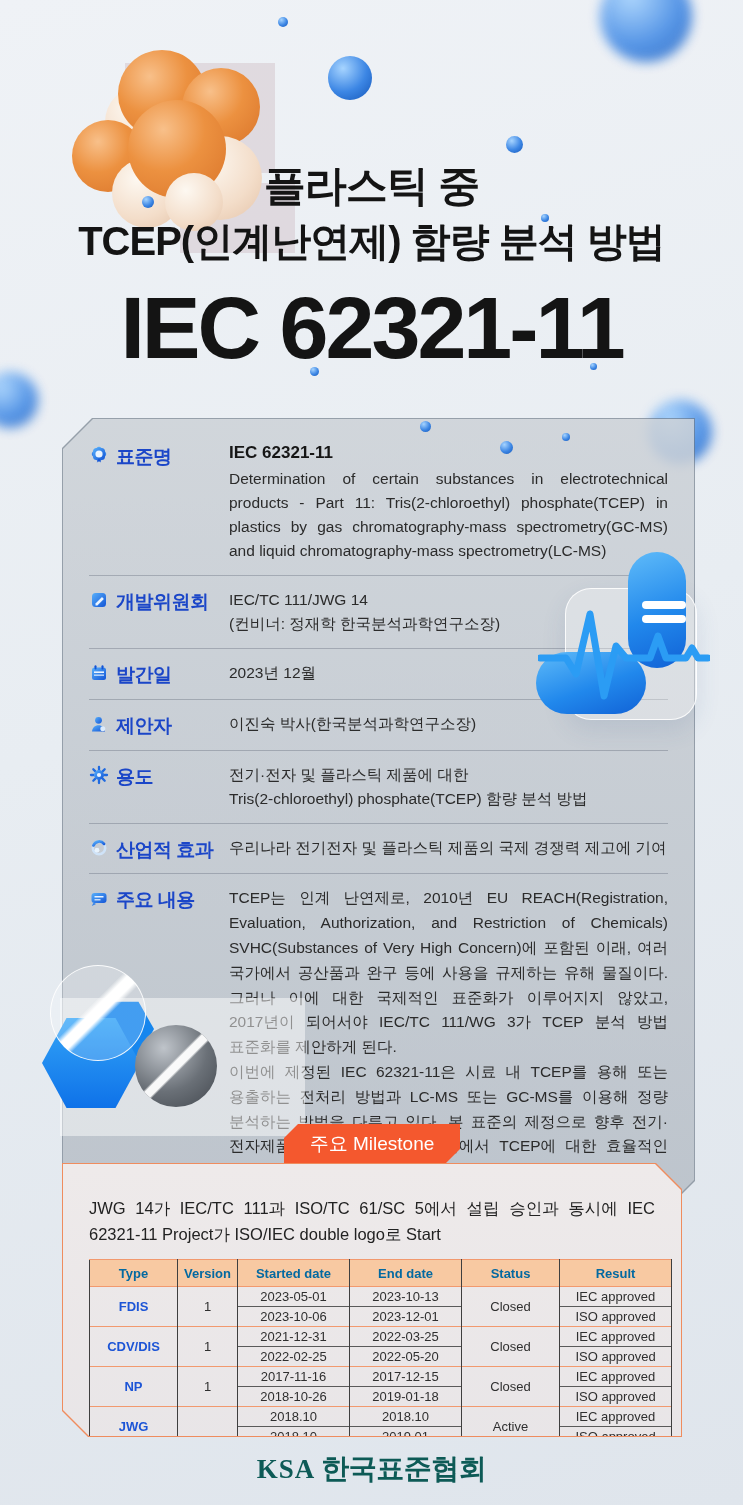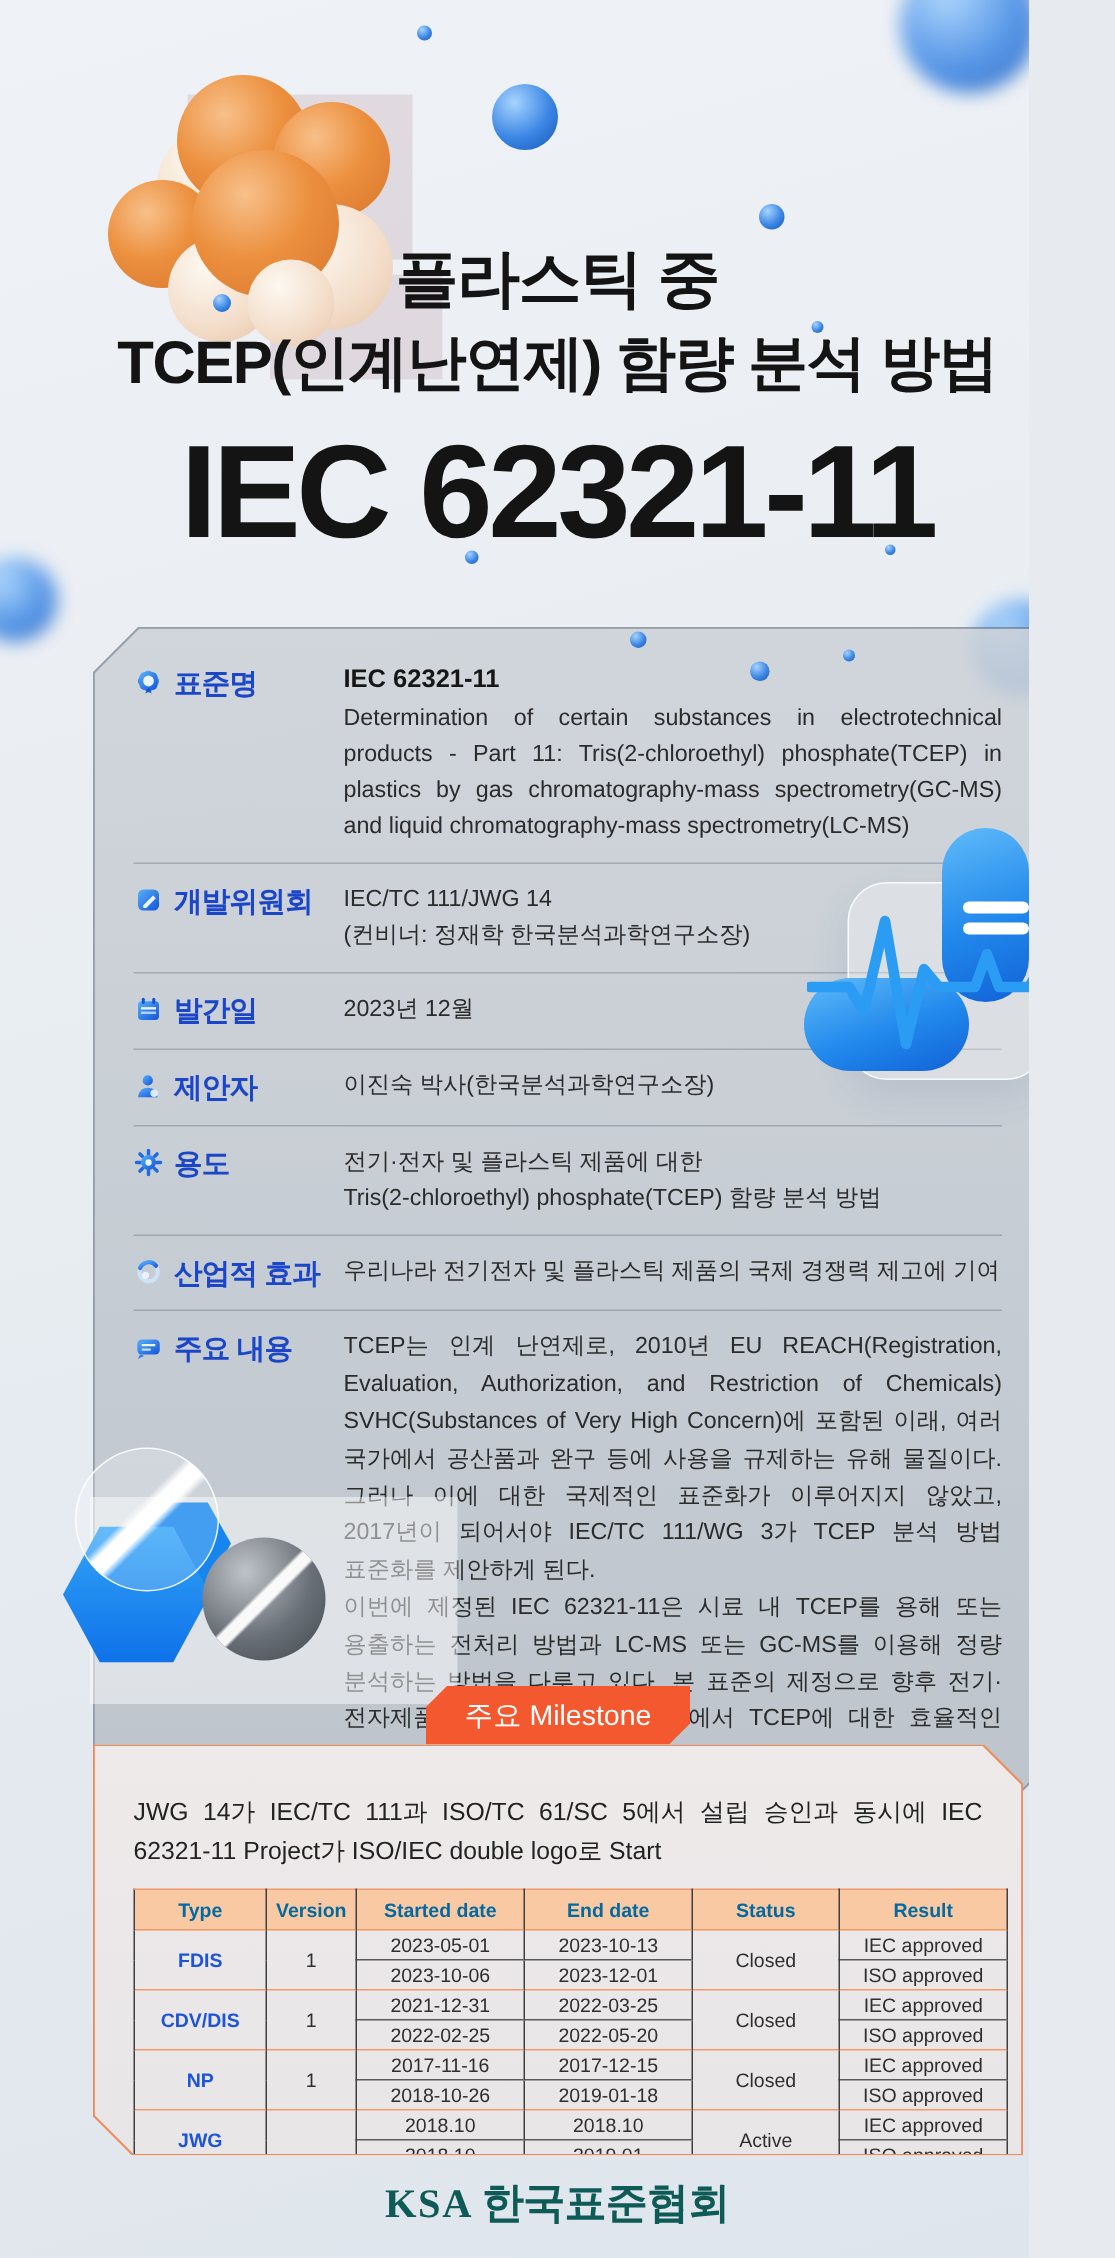--- a/index.html
+++ b/index.html
@@ -2,21 +2,21 @@
 <html><head>
 <meta charset="utf-8">
 <style>
   * { margin:0; padding:0; box-sizing:border-box; }
   html,body { width:743px; }
   body{
     font-family:"Liberation Sans", sans-serif;
     background:#e7ebf0;
   }
   .page{
-    position:relative; width:686px; height:1505px; overflow:hidden;
+    position:relative; width:743px; height:1505px; overflow:hidden;
     background:linear-gradient(165deg,#eff2f6 0%,#e8edf2 45%,#dfe5ec 100%);
   }
 
   
   .sphere{
     position:absolute; border-radius:50%;
     background:radial-gradient(circle at 34% 28%, #a6d4ff 0%, #3c86e4 55%, #1456b8 100%);
   }
   .blur{ filter:blur(6px); opacity:.85; }
 

